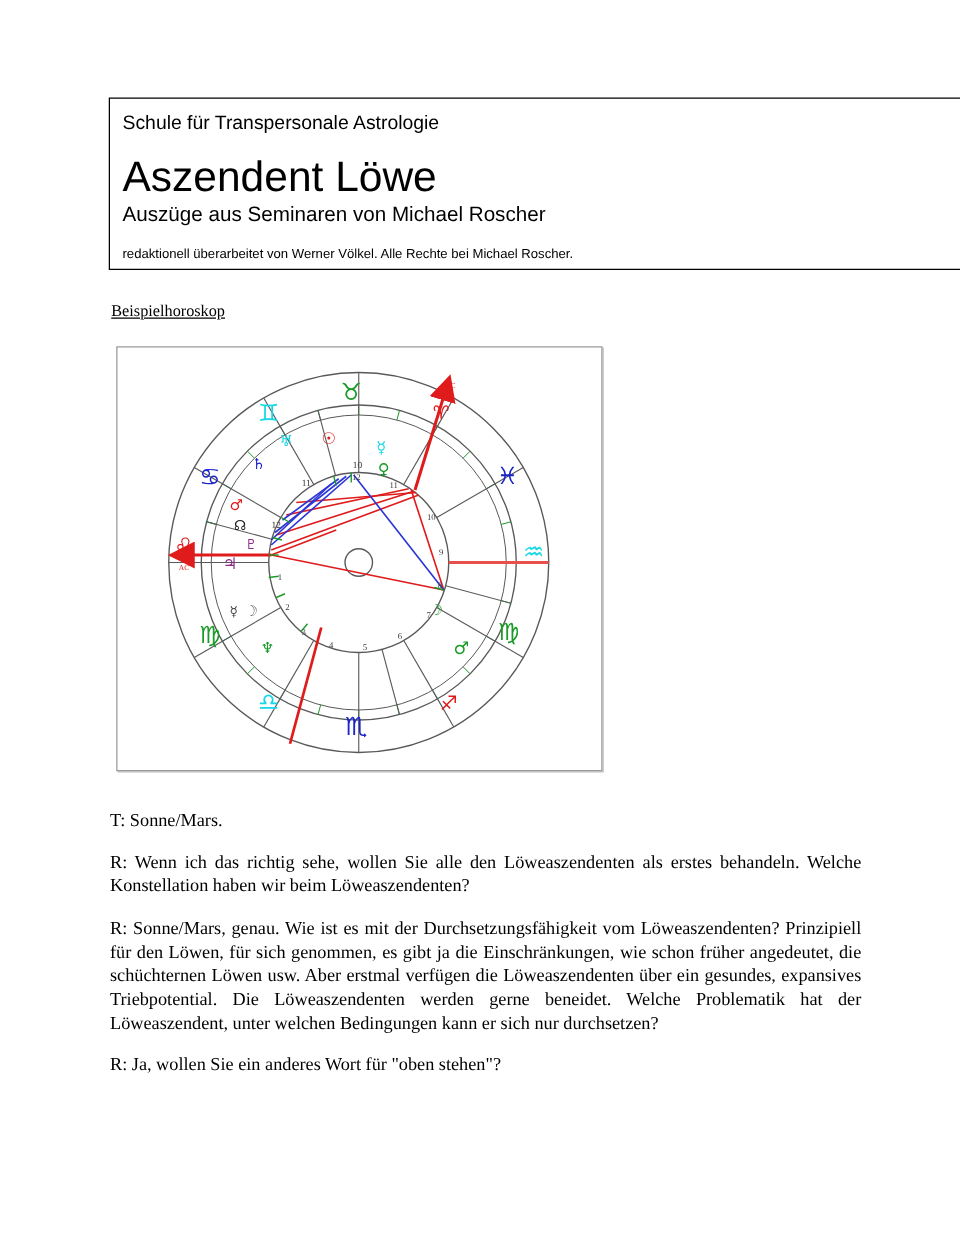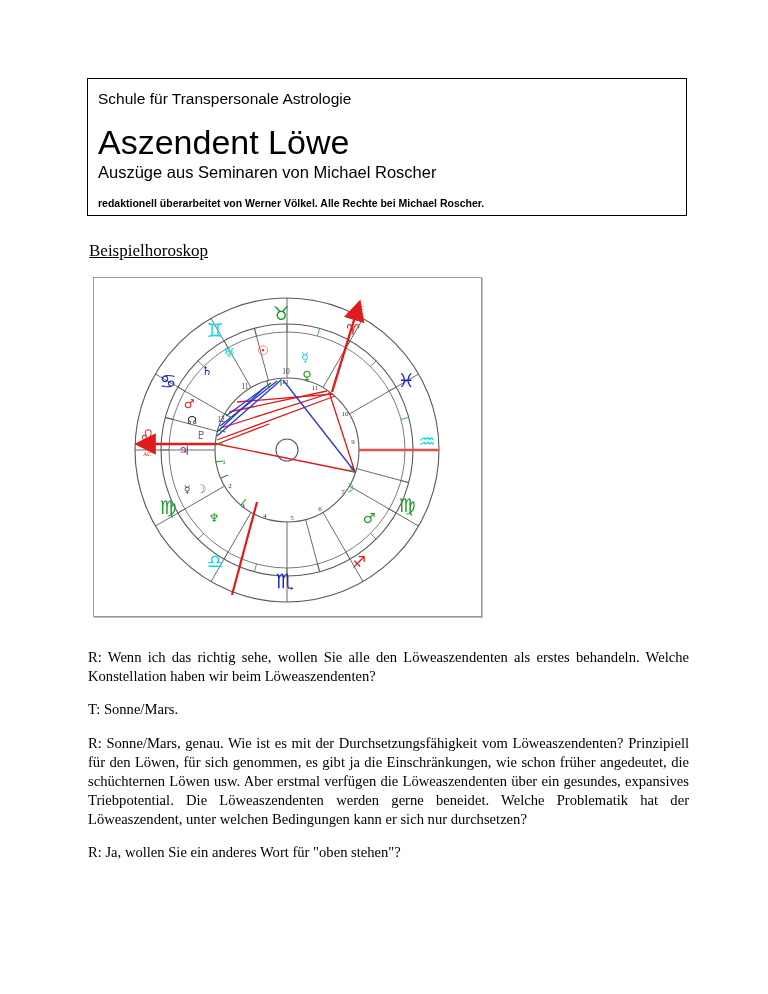--- a/index.html
+++ b/index.html
@@ -21,21 +21,21 @@
     left: 0; top: 0;
     width: 768px;
     height: 994px;
   }
 
   
   .header-box {
     position: absolute;
     left: 87px;
     top: 78px;
-    width: 600px;
+    width: 682px;
     box-sizing: border-box;
     border: 1px solid #000000;
     padding: 10px 10px 6px 10px;
     background: #ffffff;
   }
   .school-line {
     font-family: "Liberation Sans", "DejaVu Sans", sans-serif;
     font-size: 15.5px;
     line-height: 1.25;
     color: #000;
@@ -55,32 +55,32 @@
     font-family: "Liberation Sans", "DejaVu Sans", sans-serif;
     font-size: 16.5px;
     line-height: 1.2;
     color: #000;
     margin-bottom: 14px;
     white-space: nowrap;
   }
   .credit-line {
     font-family: "Liberation Sans", "DejaVu Sans", sans-serif;
     font-size: 10.5px;
-    font-weight: bold;
+    font-weight: normal;
     line-height: 1.2;
     color: #000;
     white-space: nowrap;
   }
 
   
   .caption {
     position: absolute;
     left: 89px;
     top: 241px;
-    font-size: 17px;
+    font-size: 13px;
     text-decoration: underline;
     color: #000;
     text-align: right;
   }
 
   
   .chart-frame {
     position: absolute;
     left: 93px;
     top: 277px;
@@ -301,19 +301,19 @@
         <g font-family="'Liberation Serif', serif" font-size="6" fill="#e01b1b">
           <text x="-144" y="6">AC</text>
           <text x="68" y="-140">MC</text>
         </g>
 
       </g>
     </svg>
   </div>
 
   <div class="body-text">
+    <p class="para short">T:  Sonne/Mars.</p>
     <p class="para">R:  Wenn ich das richtig sehe, wollen Sie alle den Löweaszendenten als erstes behandeln. Welche Konstellation haben wir beim Löweaszendenten?</p>
-    <p class="para short">T:  Sonne/Mars.</p>
     <p class="para">R:  Sonne/Mars, genau. Wie ist es mit der Durchsetzungsfähigkeit vom Löweaszendenten? Prinzipiell für den Löwen, für sich genommen, es gibt ja die Einschränkungen, wie schon früher angedeutet, die schüchternen Löwen usw. Aber erstmal verfügen die Löweaszendenten über ein gesundes, expansives Triebpotential. Die Löweaszendenten werden gerne beneidet. Welche Problematik hat der Löweaszendent, unter welchen Bedingungen kann er sich nur durchsetzen?</p>
     <p class="para short">R:  Ja, wollen Sie ein anderes Wort für "oben stehen"?</p>
   </div>
 
 </div>
 
 </body></html>

